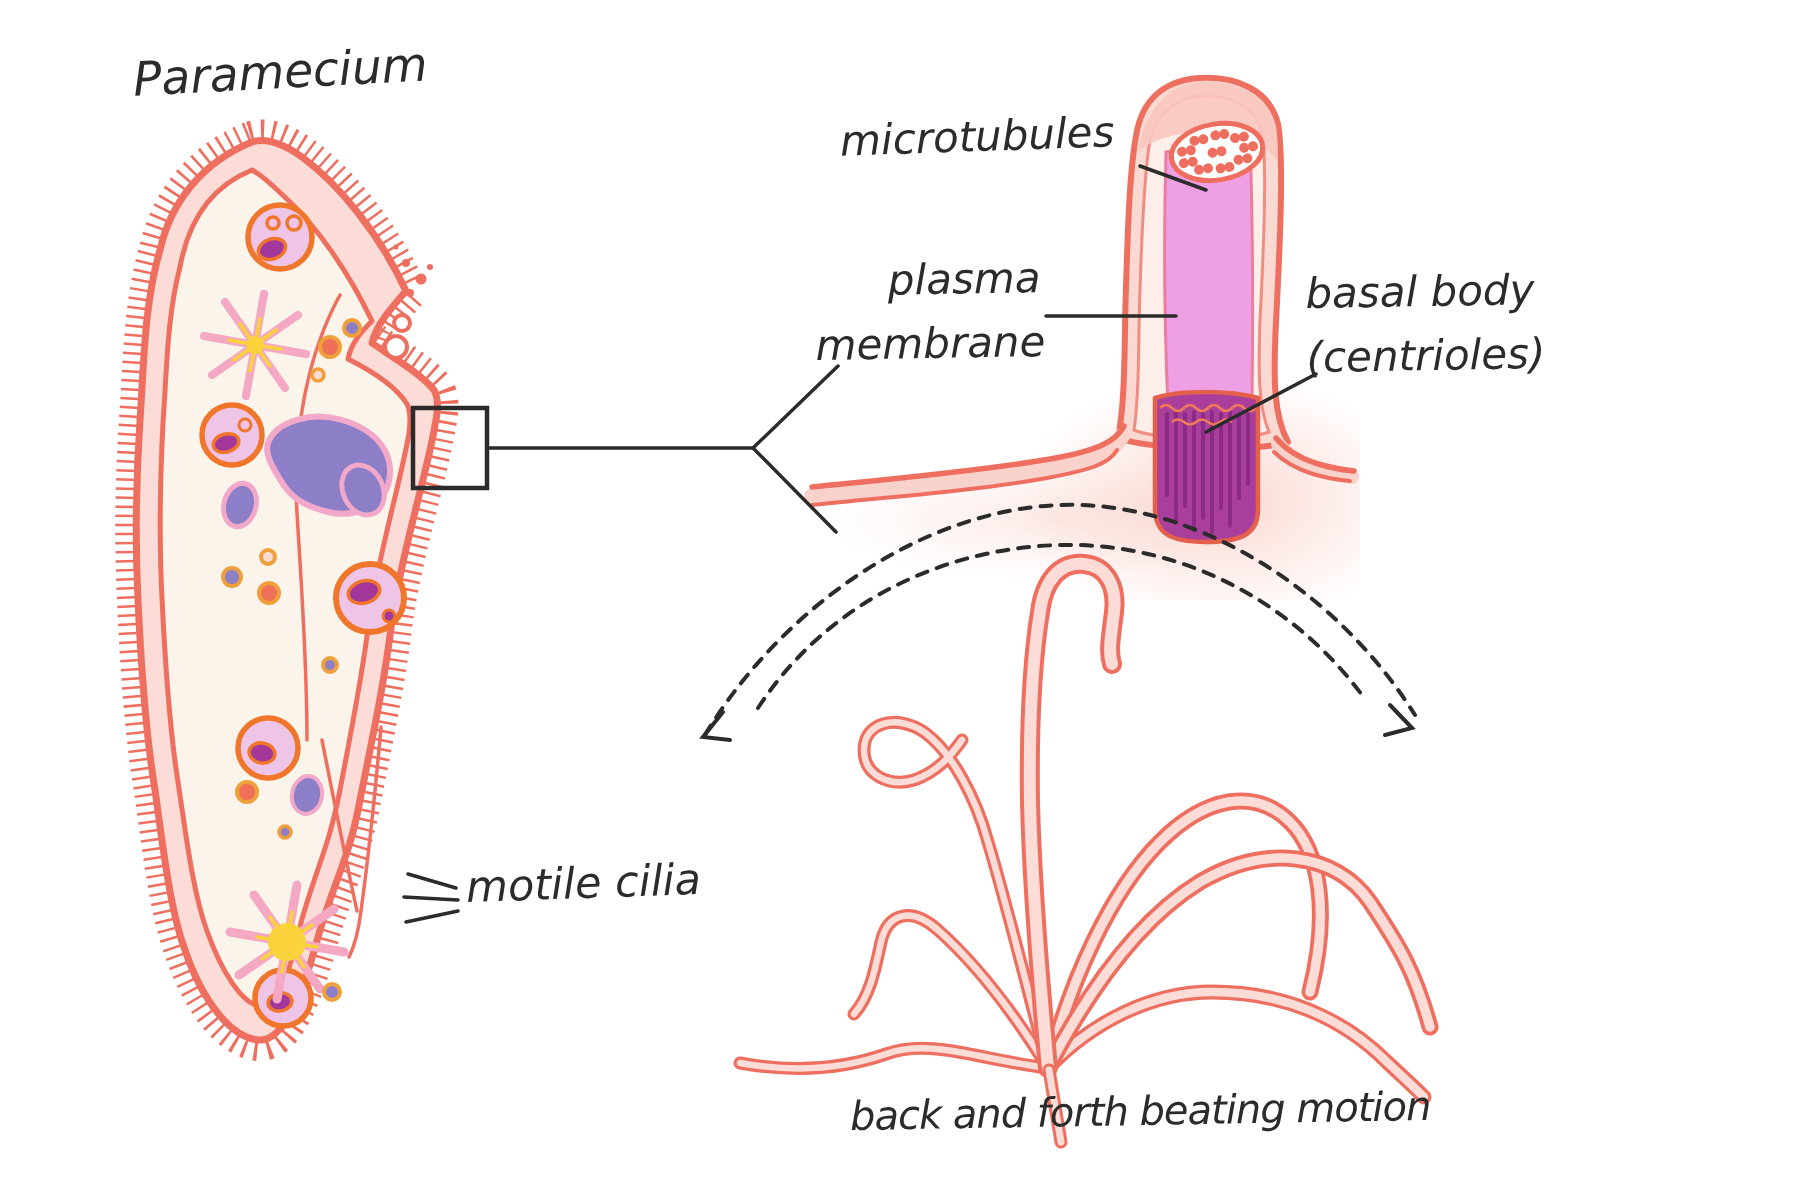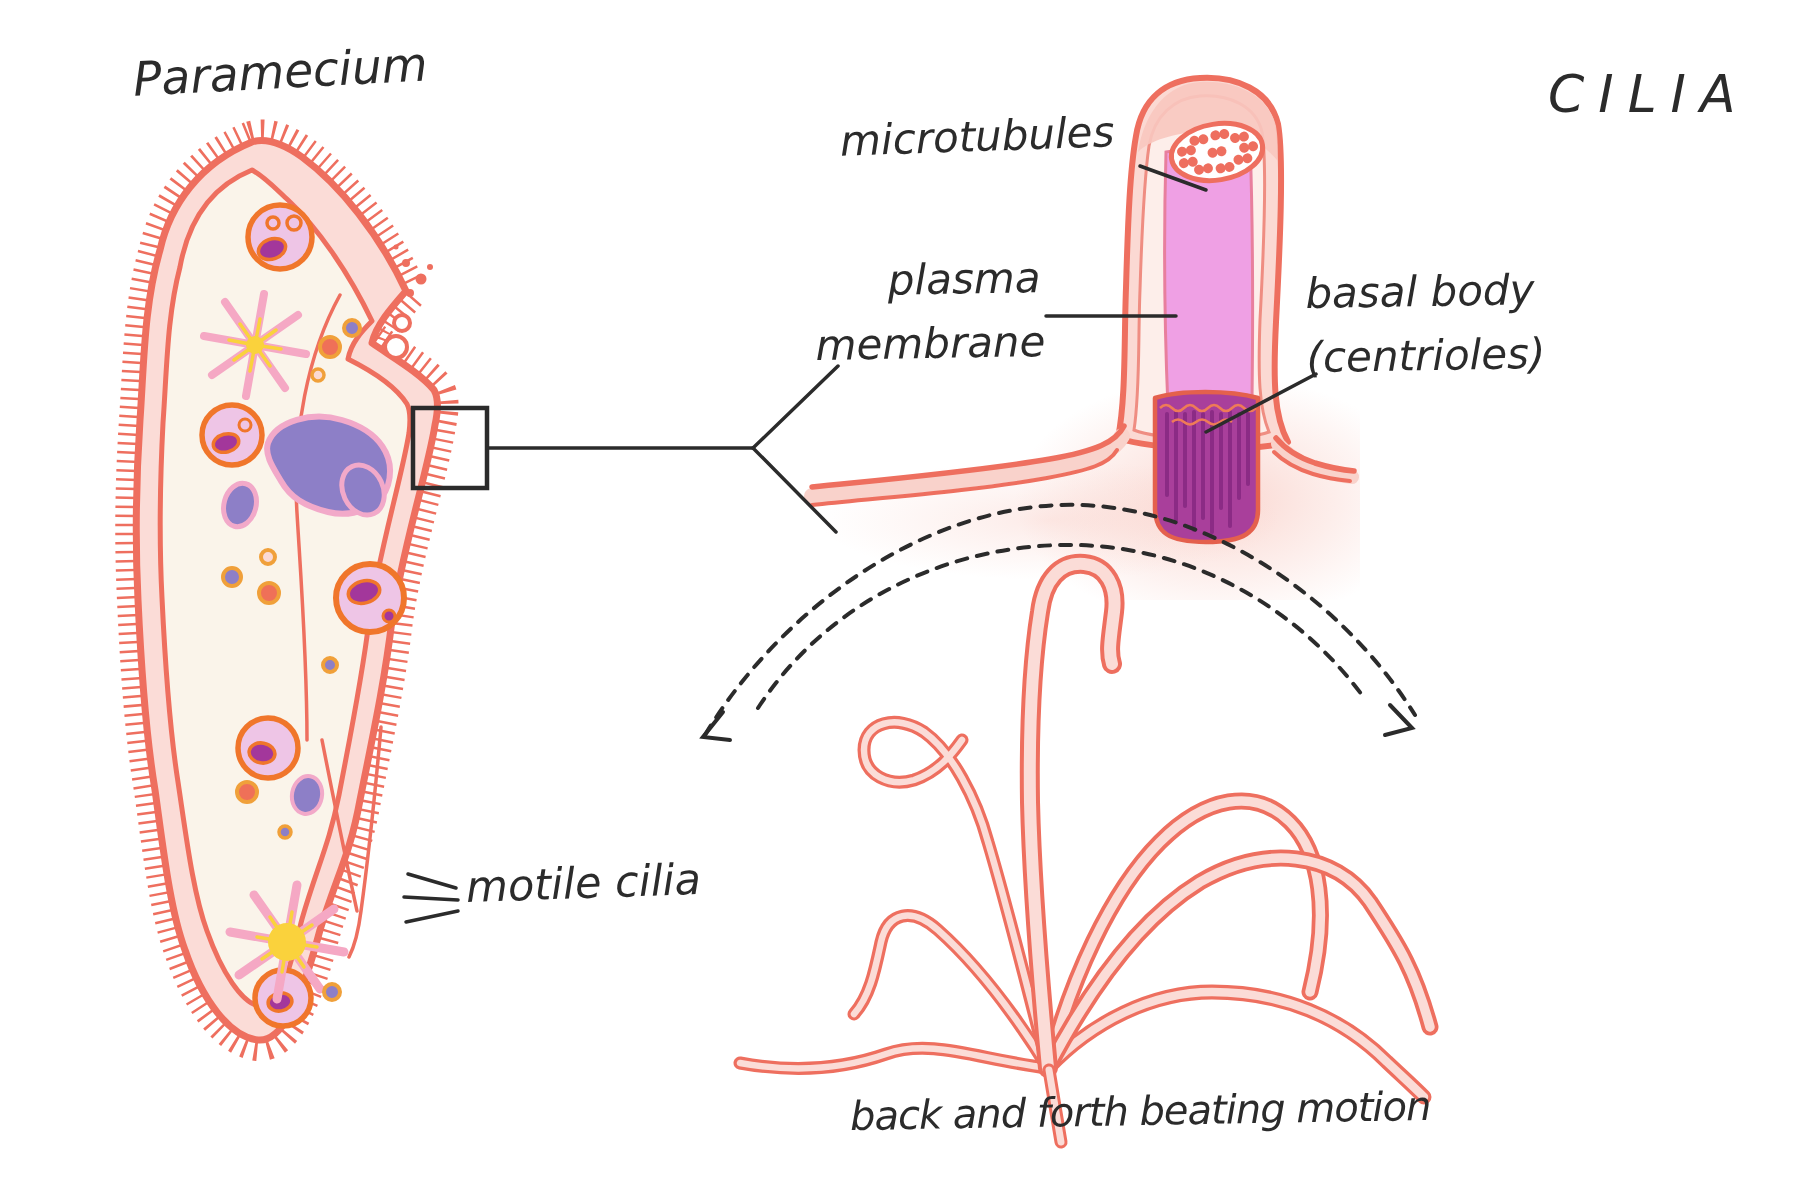--- a/index.html
+++ b/index.html
@@ -279,21 +279,20 @@
 
     <g fill="none" stroke="#2b2b2b" stroke-width="4" stroke-linecap="round">
       <path d="M705,735 C780,610 920,510 1060,505 C1200,500 1340,595 1415,715" stroke-dasharray="11 10"></path>
       <path d="M758,708 C825,605 940,548 1060,545 C1185,542 1295,605 1362,695" stroke-dasharray="11 10"></path>
       <path d="M723,712 L703,737 L730,740"></path>
       <path d="M1390,705 L1412,728 L1385,735"></path>
     </g>
   </svg>
 
   <div class="label lbl-paramecium">Paramecium</div>
-  <div class="label lbl-cilia">CILIA</div>
   <div class="label lbl-microtubules">microtubules</div>
   <div class="label lbl-plasma">
     <div>plasma</div>
     <div>membrane</div>
   </div>
   <div class="label lbl-basal">
     <div>basal body</div>
     <div>(centrioles)</div>
   </div>
   <div class="label lbl-motile">motile cilia</div>

